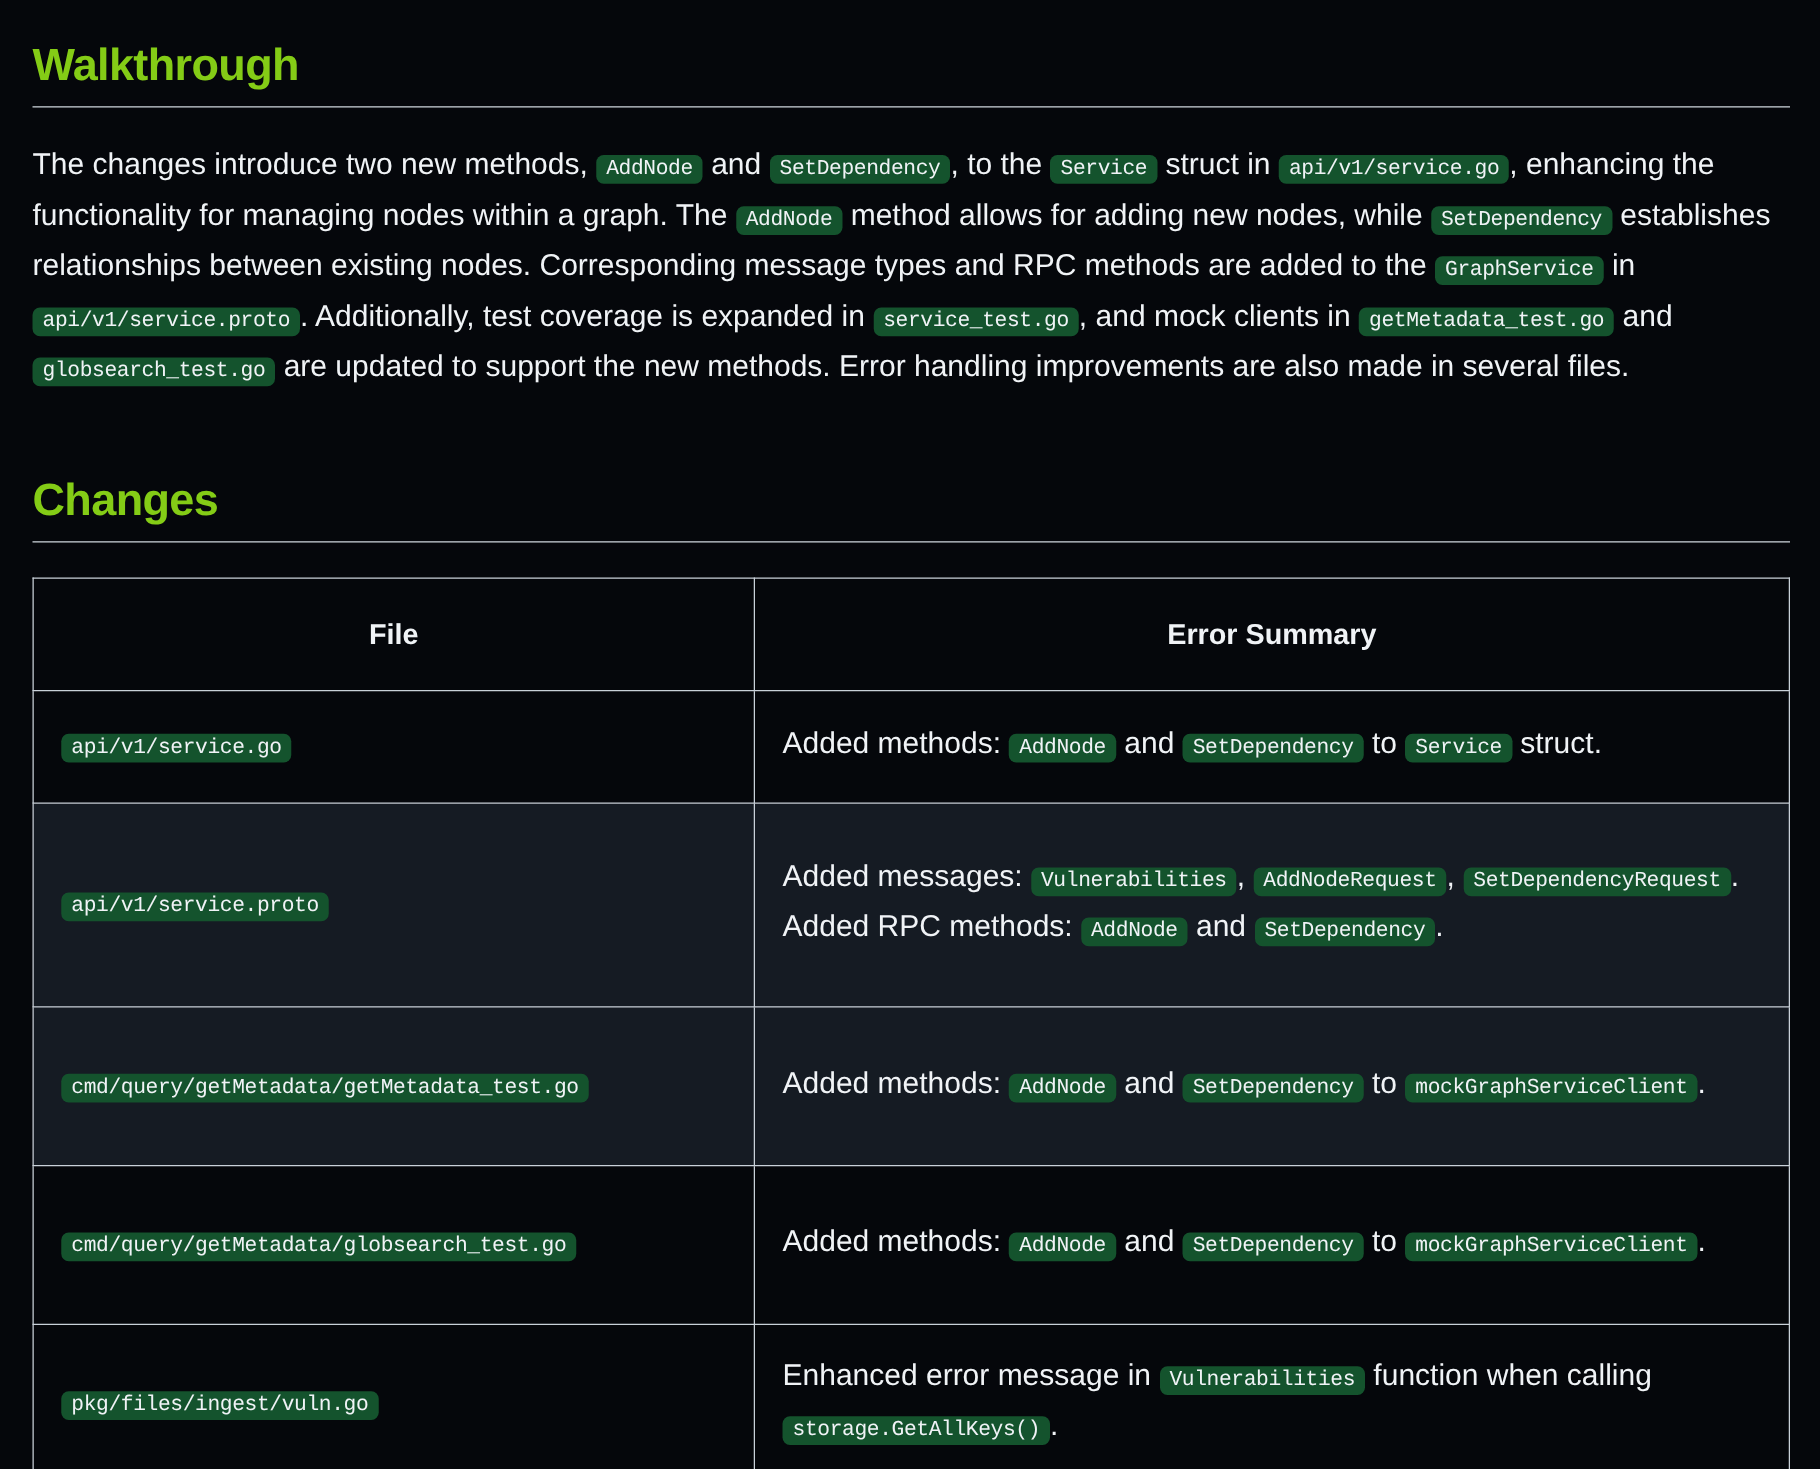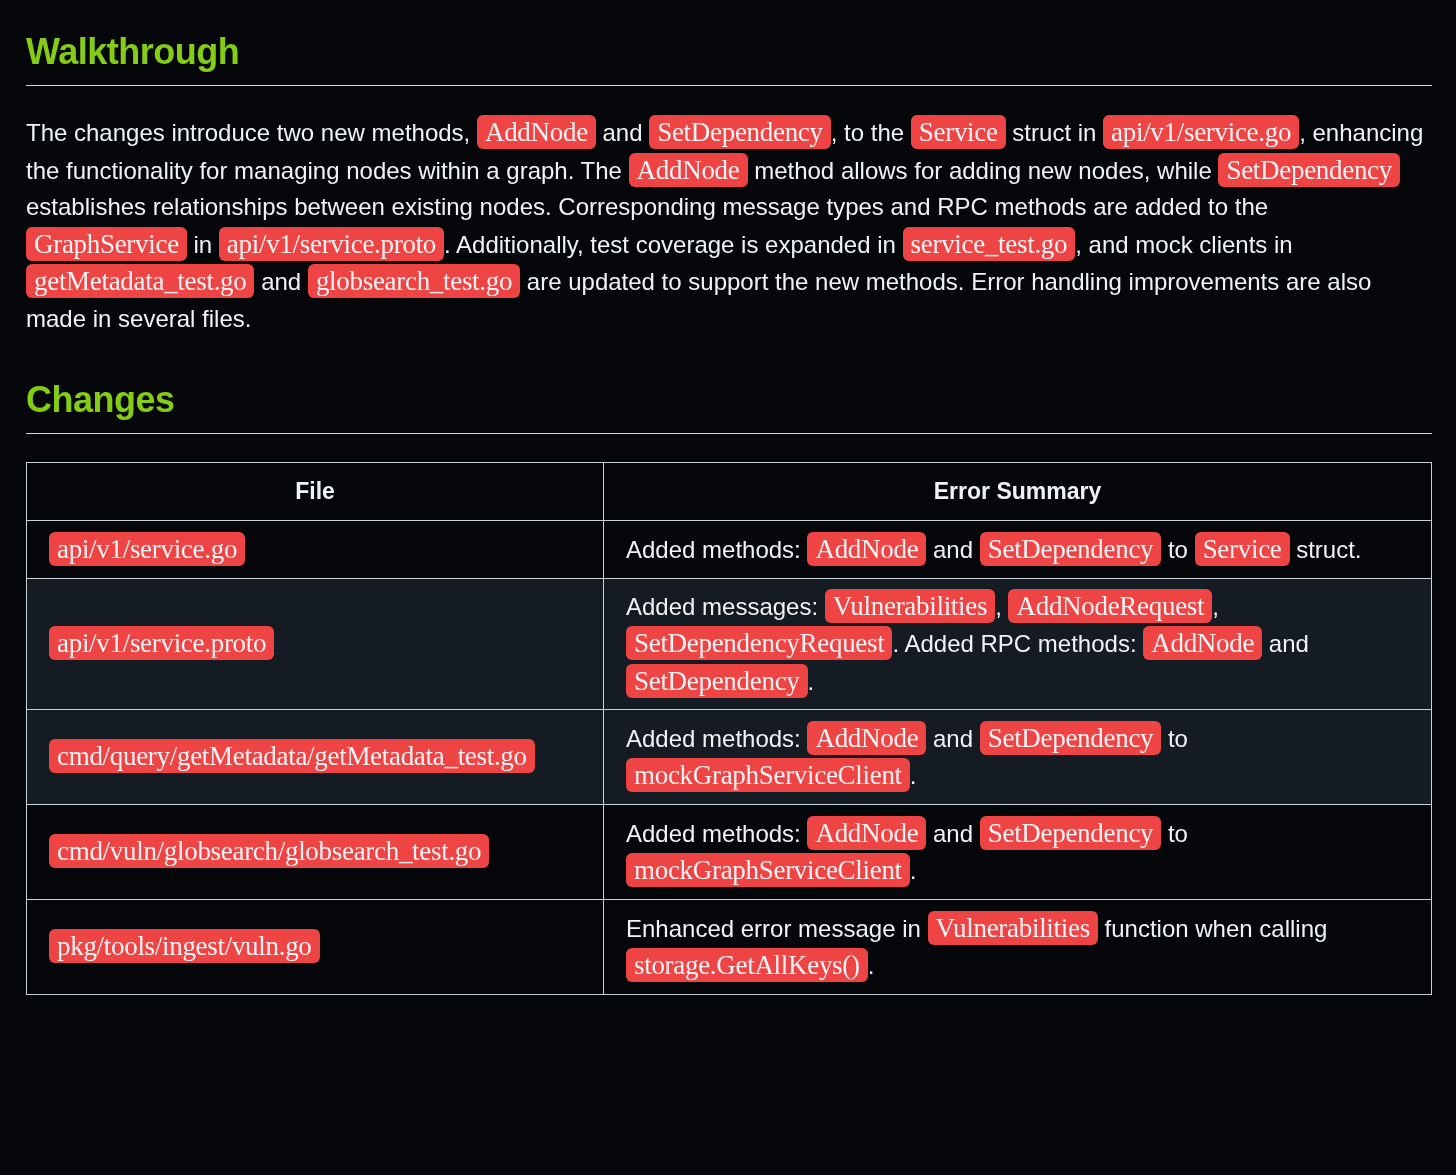--- a/index.html
+++ b/index.html
@@ -14,33 +14,33 @@
   .wrap { position: absolute; left: 26px; width: 1406px; top: 0; }
   h2 {
     margin: 0; font-size: 36px; font-weight: 700; letter-spacing: -0.5px;
     line-height: 44px; color: #84cc16;
     border-bottom: 1.5px solid #d0d7de;
   }
   .h-walk { position: absolute; top: 30px; left: 0; width: 1406px; height: 55px; }
   .para { position: absolute; top: 114px; left: 0; width: 1406px; margin: 0; }
   .h-changes { position: absolute; top: 378px; left: 0; width: 1406px; height: 55px; }
   code {
-    font-family: Liberation Serif, serif;
-    font-size: 27px;
-    background: #ef4444;
+    font-family: Liberation Mono, monospace;
+    font-size: 17px;
+    background: #14532d;
     color: #f0f3f6;
     padding: 2px 8px;
     border-radius: 6px;
     letter-spacing: -0.3px;
   }
   table {
     position: absolute; top: 462px; left: 0;
     width: 1406px; border-collapse: collapse;
   }
-  th, td { border: 1.5px solid #c9d1d9; padding: 0 22px; vertical-align: middle; margin-top: 35px; }
+  th, td { border: 1.5px solid #c9d1d9; padding: 16px 22px; vertical-align: middle; margin-top: 35px; }
   th { height: 57px; font-weight: 700; text-align: center; font-size: 23px; }
   td.file { width: 532px; }
   tr.dark td { background: #05070b; }
   tr.light td { background: #151b23; }
   tr.h1 td { height: 57px; }
   tr.h2 td { height: 94px; }
   tr.h3 td { height: 130px; }
 </style>
 </head>
 <body>
@@ -65,22 +65,22 @@
       </tr>
       <tr class="light h3">
         <td class="file"><code>api/v1/service.proto</code></td>
         <td>Added messages: <code>Vulnerabilities</code>, <code>AddNodeRequest</code>, <code>SetDependencyRequest</code>. Added RPC methods: <code>AddNode</code> and <code>SetDependency</code>.</td>
       </tr>
       <tr class="light h2">
         <td class="file"><code>cmd/query/getMetadata/getMetadata_test.go</code></td>
         <td>Added methods: <code>AddNode</code> and <code>SetDependency</code> to <code>mockGraphServiceClient</code>.</td>
       </tr>
       <tr class="dark h2">
-        <td class="file"><code>cmd/vuln/globsearch/globsearch_test.go</code></td>
+        <td class="file"><code>cmd/query/getMetadata/globsearch_test.go</code></td>
         <td>Added methods: <code>AddNode</code> and <code>SetDependency</code> to <code>mockGraphServiceClient</code>.</td>
       </tr>
       <tr class="dark h2">
-        <td class="file"><code>pkg/tools/ingest/vuln.go</code></td>
+        <td class="file"><code>pkg/files/ingest/vuln.go</code></td>
         <td>Enhanced error message in <code>Vulnerabilities</code> function when calling <code>storage.GetAllKeys()</code>.</td>
       </tr>
     </tbody>
   </table>
 </div>
 
 </body></html>

